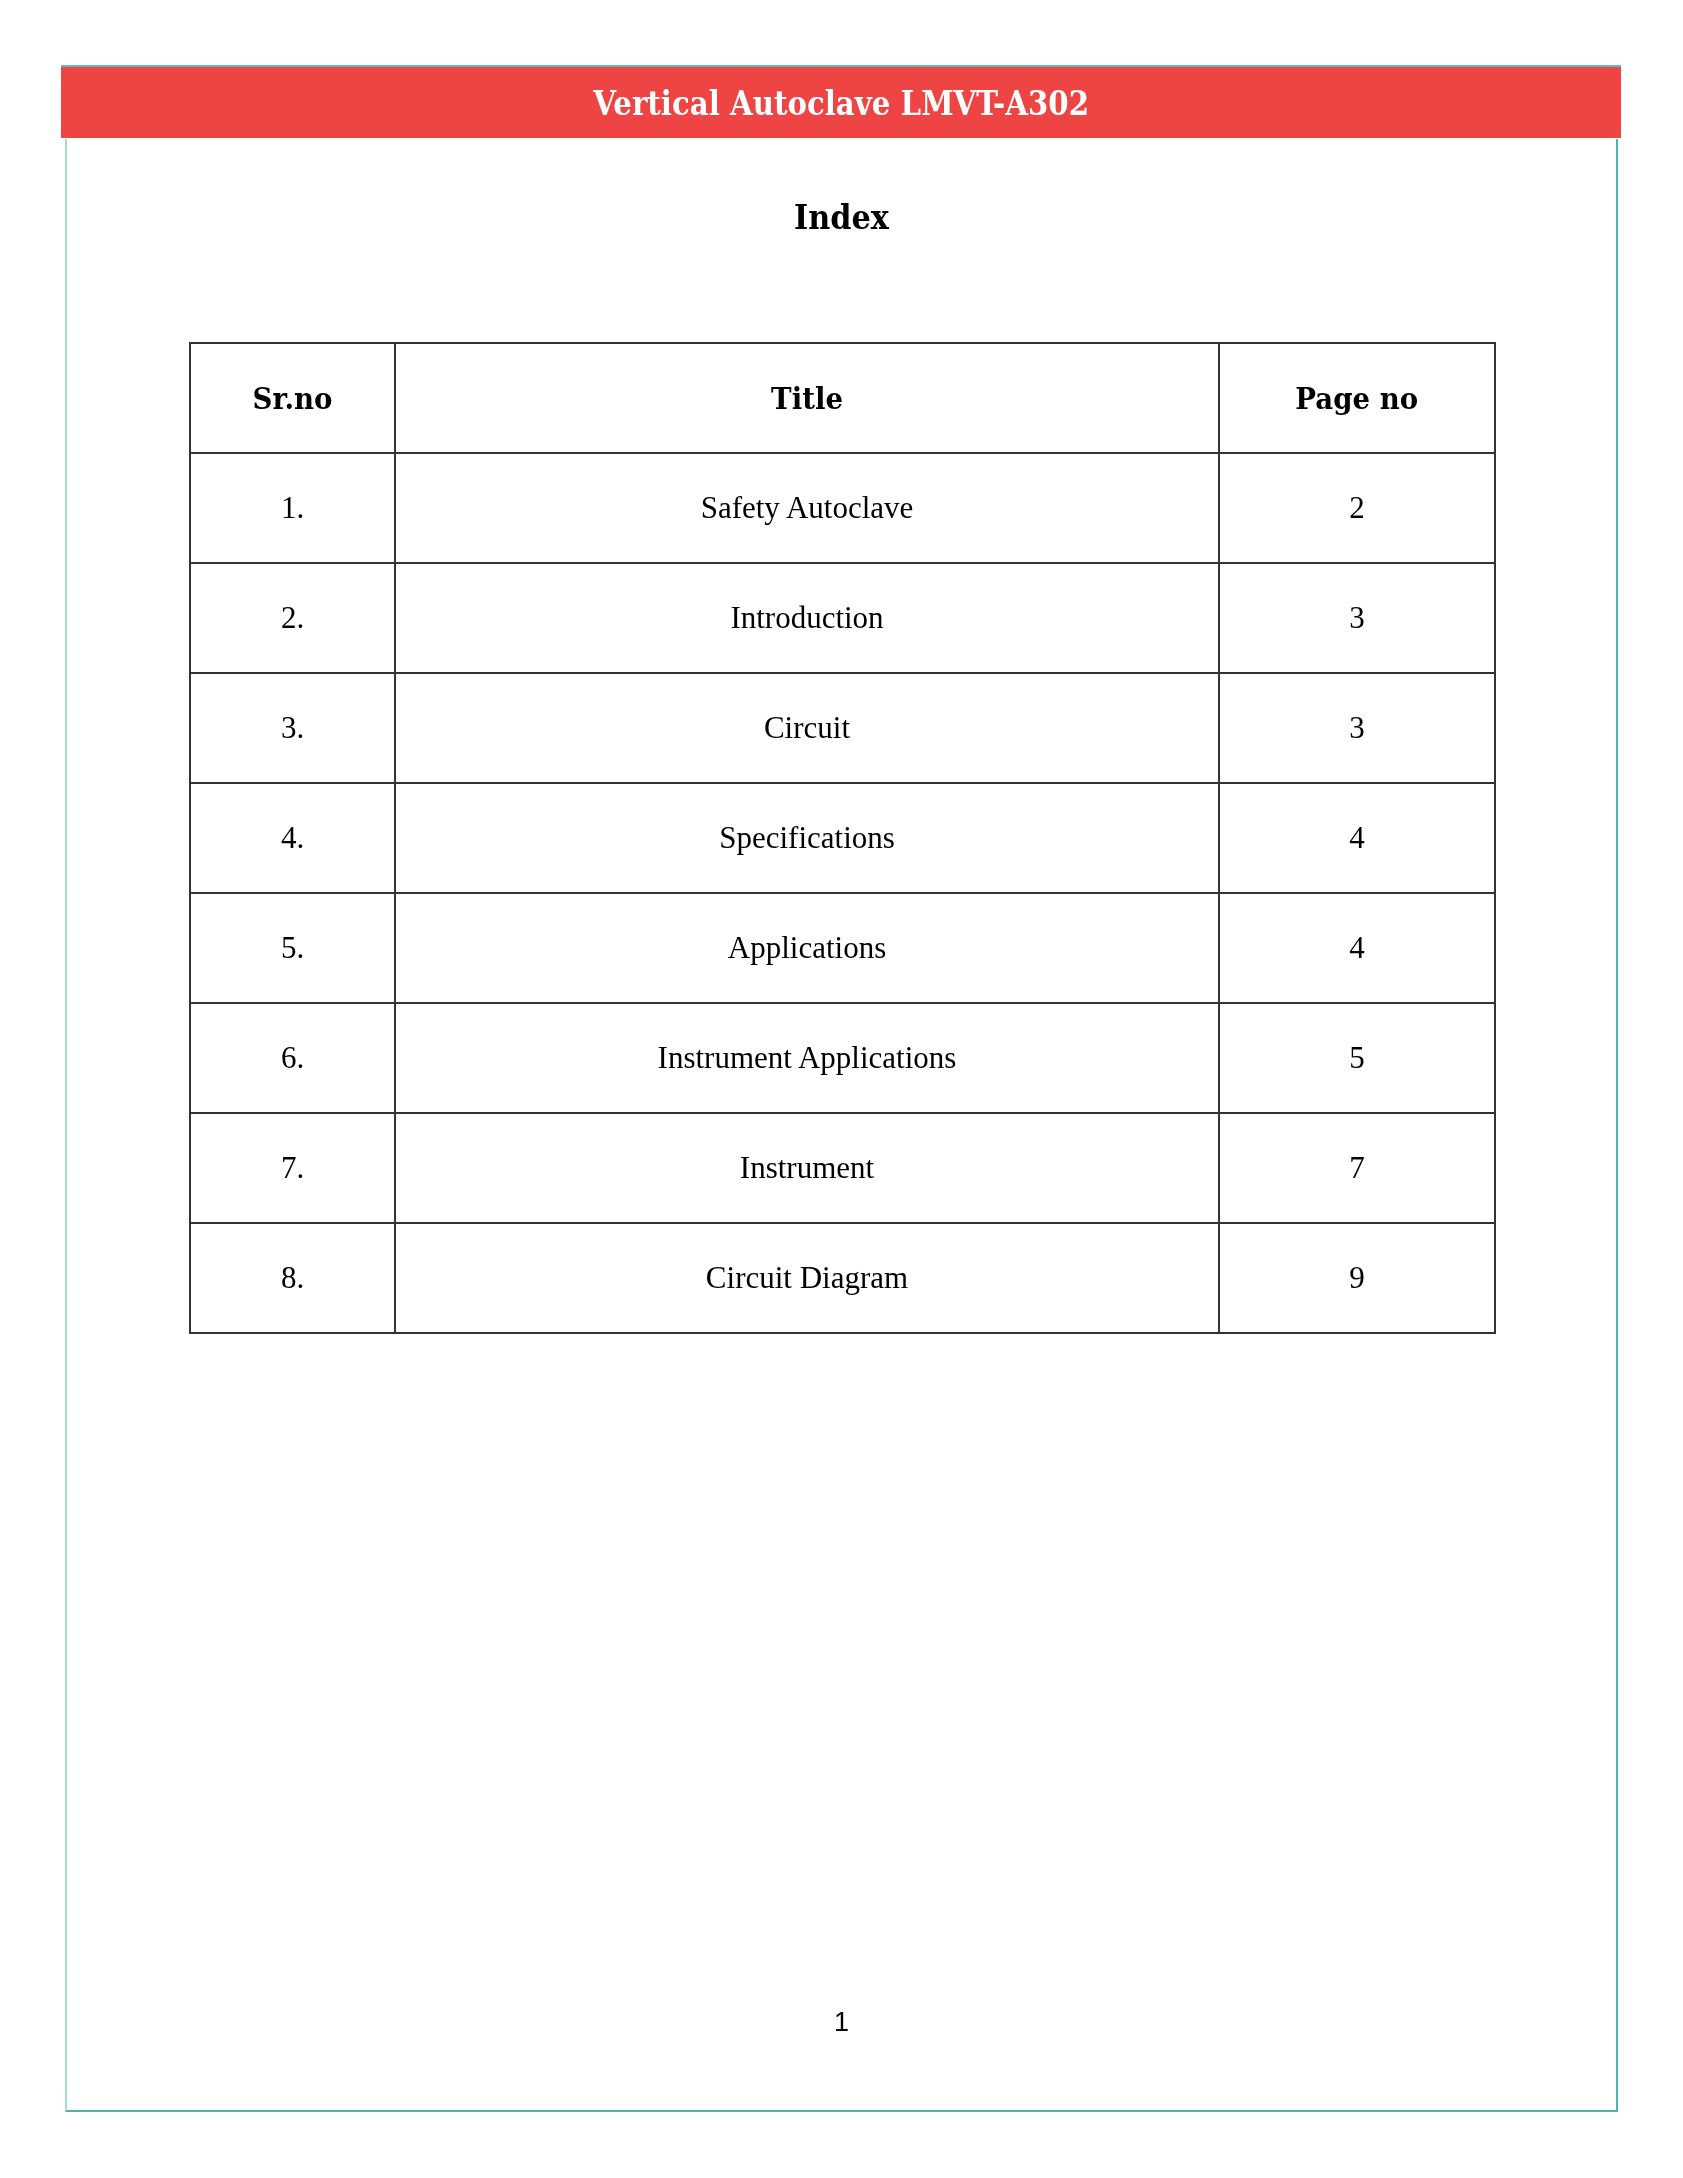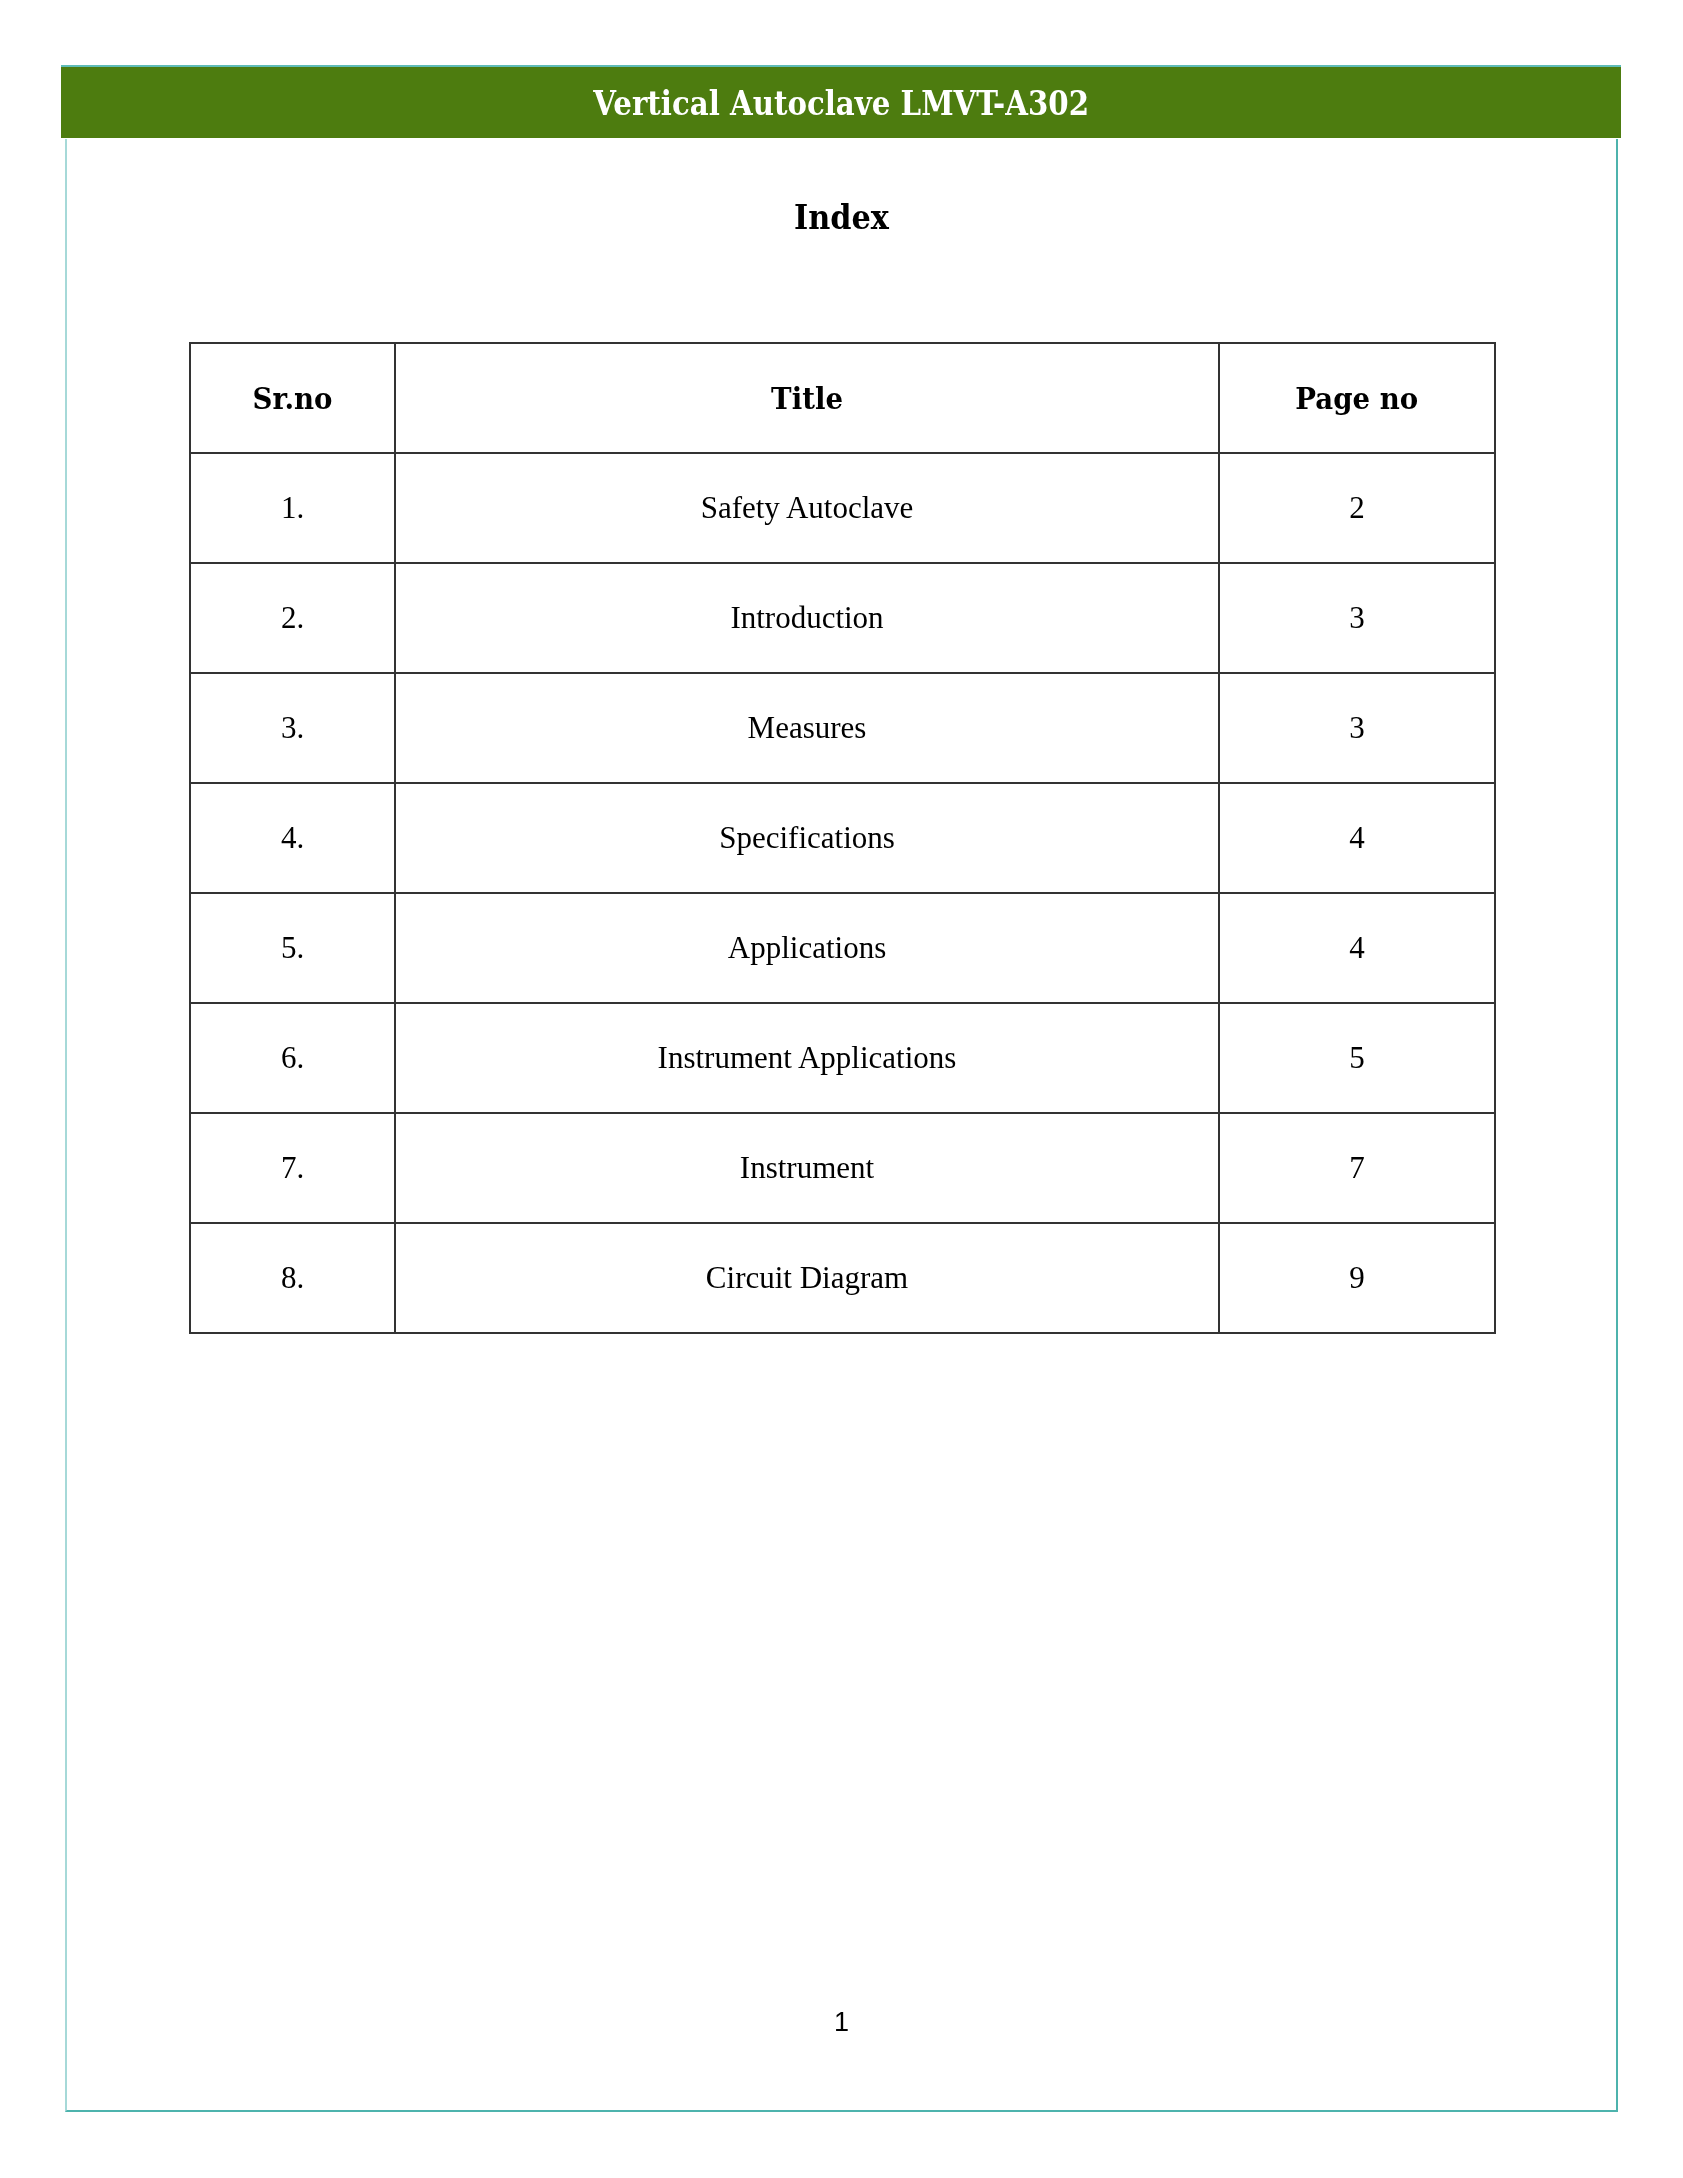--- a/index.html
+++ b/index.html
@@ -25,21 +25,21 @@
       border-right: 2px solid #4db3ad;
       border-bottom: 2px solid #4db3ad;
       box-sizing: content-box;
     }
     .header-bar {
       position: absolute;
       left: 61px;
       top: 65px;
       width: 1560px;
       height: 73px;
-      background: #4d7c0f;
+      background: #ef4444;
       border-top: 2px solid #5fbcb8;
       display: flex;
       align-items: center;
       justify-content: center;
       box-sizing: border-box;
     }
     .header-title {
       color: #ffffff;
       font-family: "DejaVu Serif", "Liberation Serif", serif;
       font-weight: bold;
@@ -135,21 +135,21 @@
       <td><span>Safety Autoclave</span></td>
       <td><span>2</span></td>
     </tr>
     <tr>
       <td><span>2.</span></td>
       <td><span>Introduction</span></td>
       <td><span>3</span></td>
     </tr>
     <tr>
       <td><span>3.</span></td>
-      <td><span>Measures</span></td>
+      <td><span>Circuit</span></td>
       <td><span>3</span></td>
     </tr>
     <tr>
       <td><span>4.</span></td>
       <td><span>Specifications</span></td>
       <td><span>4</span></td>
     </tr>
     <tr>
       <td><span>5.</span></td>
       <td><span>Applications</span></td>

